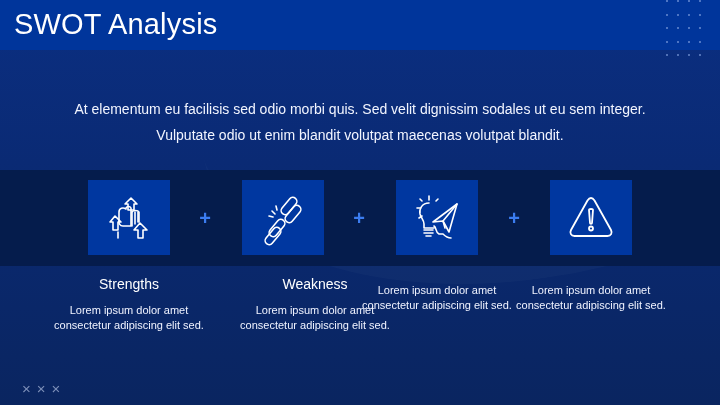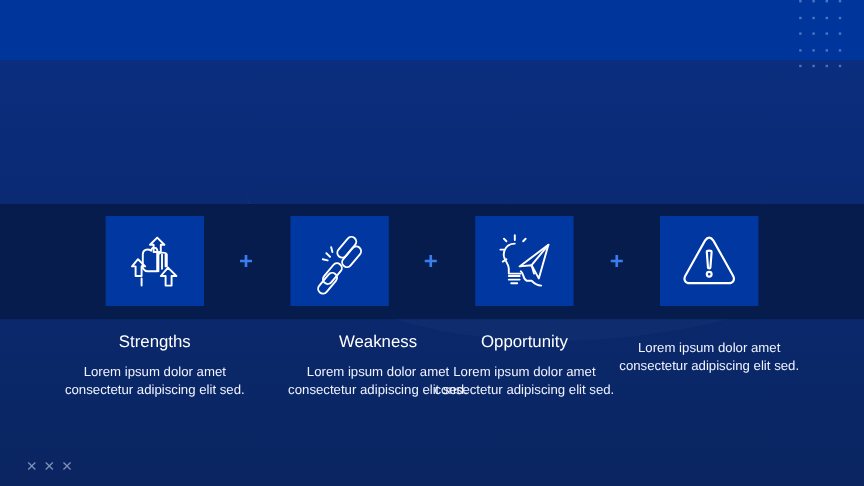--- a/index.html
+++ b/index.html
@@ -66,20 +66,21 @@
       position: absolute; left: 22px; top: 380px;
       font-size: 15px; color: #7d8fb8; letter-spacing: 6px;
     }
   </style>
 </head>
 <body>
 
 <div class="slide">
   <div class="swoosh"></div>
   <div class="header"></div>
+  <div class="title">SWOT Analysis</div>
 
   <div class="dots">
     <span></span>
       <span></span>
       <span></span>
       <span></span>
     <span></span>
       <span></span>
       <span></span>
       <span></span>
@@ -90,20 +91,21 @@
     <span></span>
       <span></span>
       <span></span>
       <span></span>
     <span></span>
       <span></span>
       <span></span>
       <span></span>
   </div>
 
+  <div class="intro">At elementum eu facilisis sed odio morbi quis. Sed velit dignissim sodales ut eu sem integer. Vulputate odio ut enim blandit volutpat maecenas volutpat blandit.</div>
 
   <div class="band"></div>
 
   <div class="icons-row">
 
     <div class="icon-box" style="left:88px;">
       <svg viewBox="0 0 56 56" fill="none" stroke="#ffffff" stroke-width="1.6" stroke-linejoin="round" stroke-linecap="round">
         <path d="M30 8 L36 14 L33 14 L33 20 L27 20 L27 14 L24 14 Z"></path>
         <path d="M18 22 C18 18 22 17 25 19 L25 18 C26 16 29 16 30 18 L30 36 L22 36 C19 36 17 33 18 30 Z"></path>
         <path d="M31 22 L31 36 M34 22 L34 34 M37 22 L37 32"></path>
@@ -149,21 +151,20 @@
 
   <div class="col" style="left:54px;">
     <div class="col-title">Strengths</div>
     <div class="col-desc">Lorem ipsum dolor amet consectetur adipiscing elit sed.</div>
   </div>
   <div class="col" style="left:208px;margin-left:32px;">
     <div class="col-title">Weakness</div>
     <div class="col-desc">Lorem ipsum dolor amet consectetur adipiscing elit sed.</div>
   </div>
   <div class="col" style="left:362px;">
-    <div class="col-title">Opportunity</div>
     <div class="col-desc">Lorem ipsum dolor amet consectetur adipiscing elit sed.</div>
   </div>
   <div class="col" style="left:516px;">
     <div class="col-desc">Lorem ipsum dolor amet consectetur adipiscing elit sed.</div>
   </div>
 
   <div class="xs">×××</div>
 </div>
 
 </body></html>

